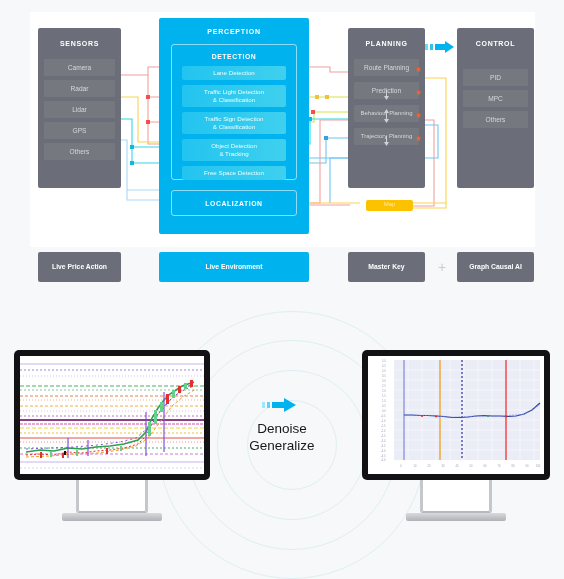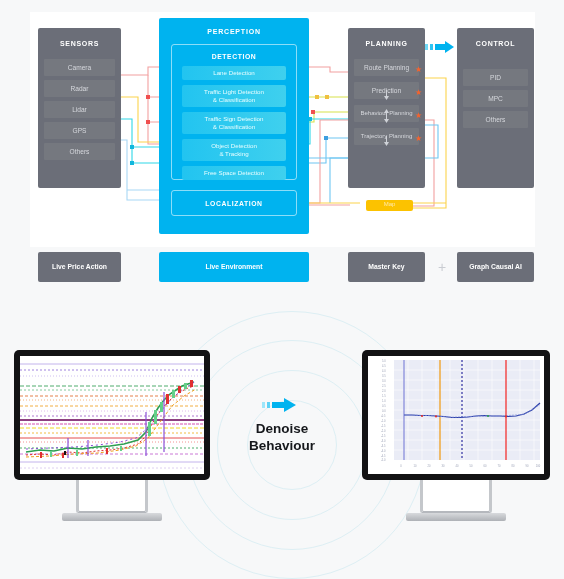--- a/index.html
+++ b/index.html
@@ -143,21 +143,21 @@
   }
 
   .center-label {
     position: absolute;
     text-align: center;
     width: 160px;
     left: 202px;
     top: 102px;
     color: #16181c;
     font-size: 13.5px;
-    font-weight: bold;
+    font-weight: normal;
     line-height: 17px;
   }
   .center-arrow { position: absolute; left: 262px; top: 78px; }
 </style>
 </head>
 <body>
 
 <div class="page">
 
   <div class="top-panel"></div>
@@ -365,21 +365,21 @@
     </div>
 
     <svg class="center-arrow" width="40" height="18">
       <rect x="0" y="6" width="3" height="6" fill="#9ee6fa"></rect>
       <rect x="5" y="6" width="3" height="6" fill="#5fd2f5"></rect>
       <rect x="10" y="6" width="14" height="6" fill="#00b3ef"></rect>
       <path d="M22 2 L34 9 L22 16 Z" fill="#00b3ef"></path>
     </svg>
     <div class="center-label">
       <div>Denoise</div>
-      <div>Behaviour</div>
+      <div>Generalize</div>
     </div>
 
     <div class="monitor" style="left:362px;top:32px;width:188px;height:180px;">
       <div class="screen-frame" style="width:188px;height:130px;">
         <div class="screen">
           <svg width="176" height="118" viewBox="0 0 176 118">
             <rect width="176" height="118" fill="#ffffff"></rect>
             <rect x="26" y="4" width="146" height="100" fill="#eaecf6"></rect>
             <g stroke="#ffffff" stroke-width="0.6">
               <line x1="40" y1="4" x2="40" y2="104"></line>

